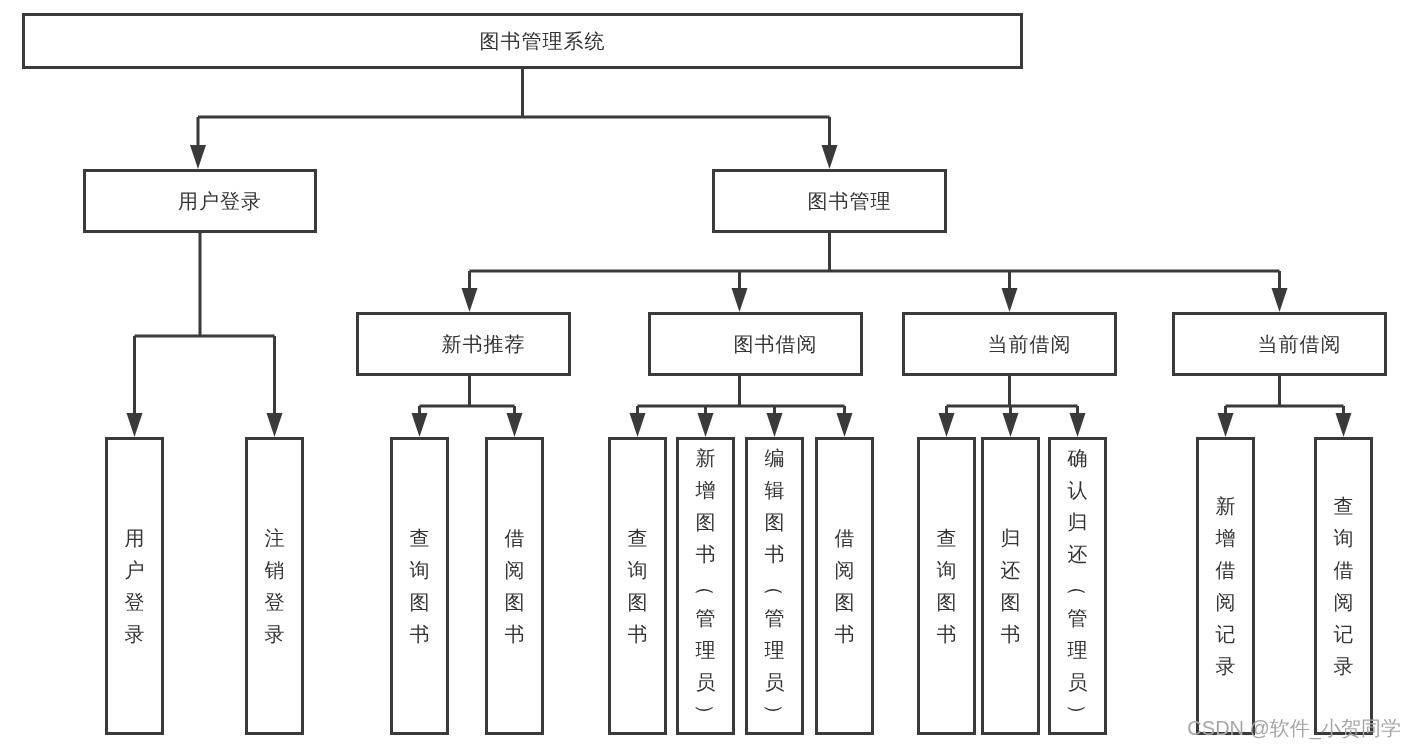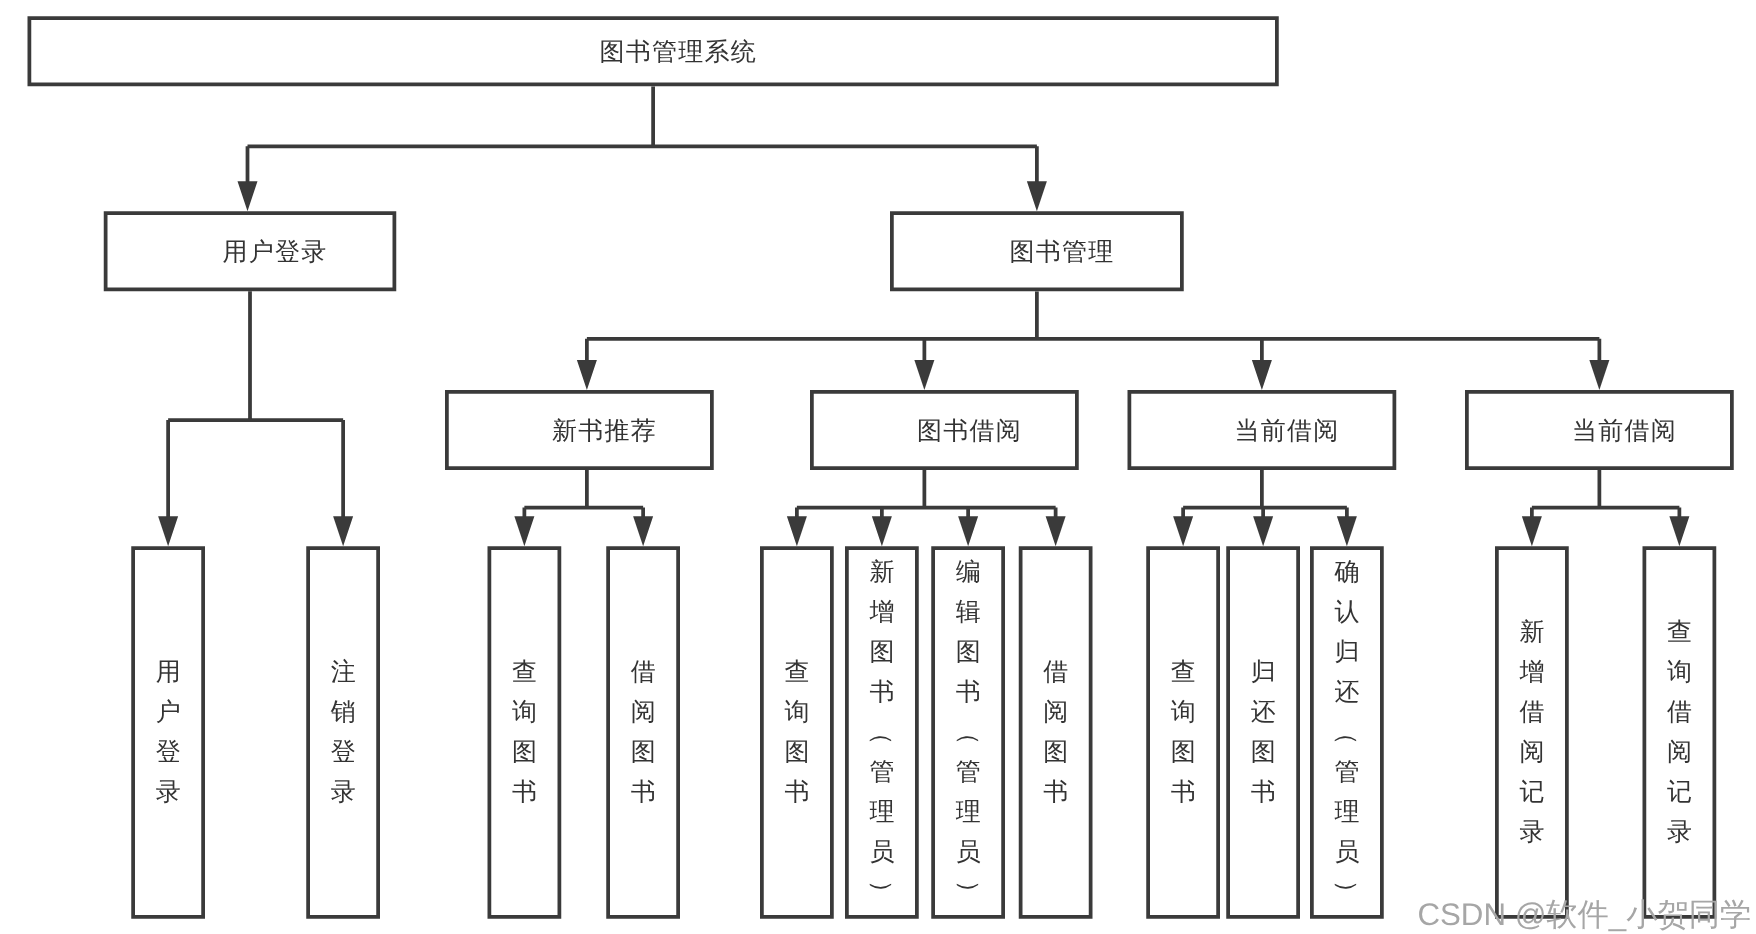--- a/index.html
+++ b/index.html
@@ -37,21 +37,21 @@
   .vtext{
     display:flex;flex-direction:column;align-items:center;justify-content:center;
     width:100%;height:100%;
     font-size:20px;color:var(--text);
   }
   .vtext div{height:32px;line-height:32px;width:100%;text-align:center;}
   .vtext .rot{transform:rotate(90deg);}
   .watermark{
     position:absolute;
     right:4px;top:715px;
-    font-size:25px;
+    font-size:20px;
     color:var(--wm);
     white-space:nowrap;
   }
 </style>
 </head>
 <body>
 
 <div class="stage">
 
   <svg class="connectors" viewBox="0 0 1405 747">

